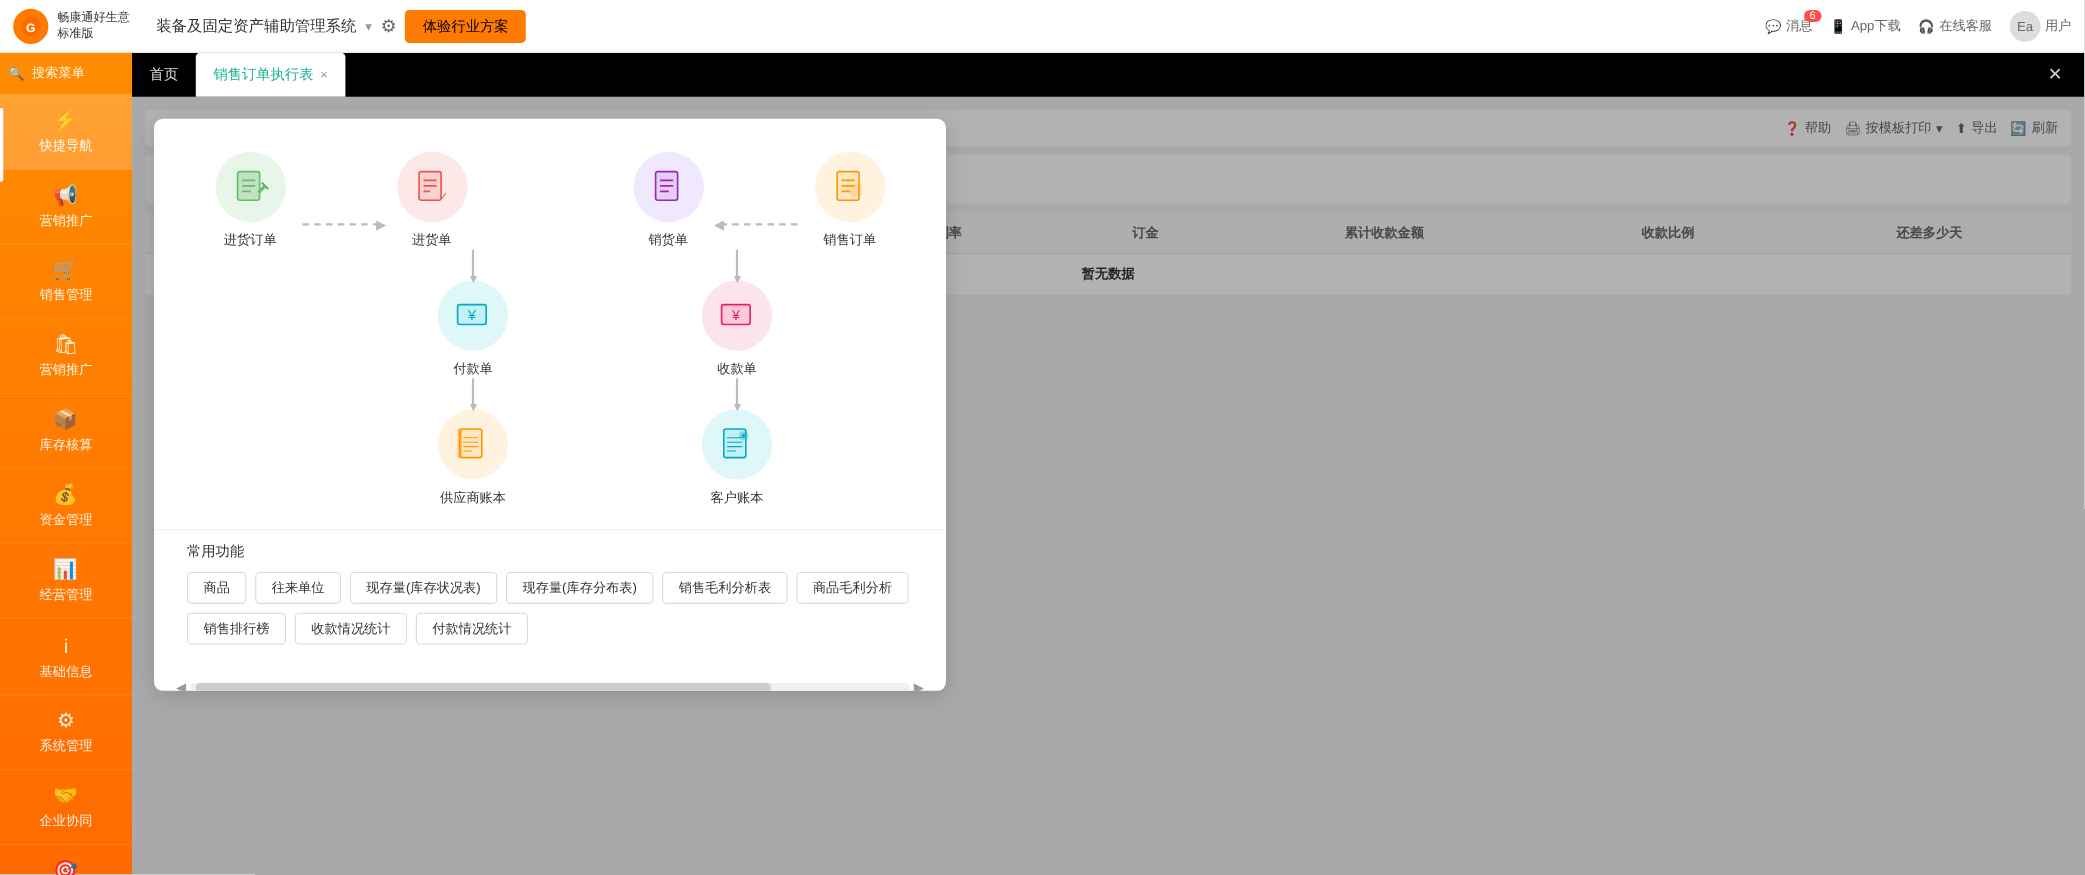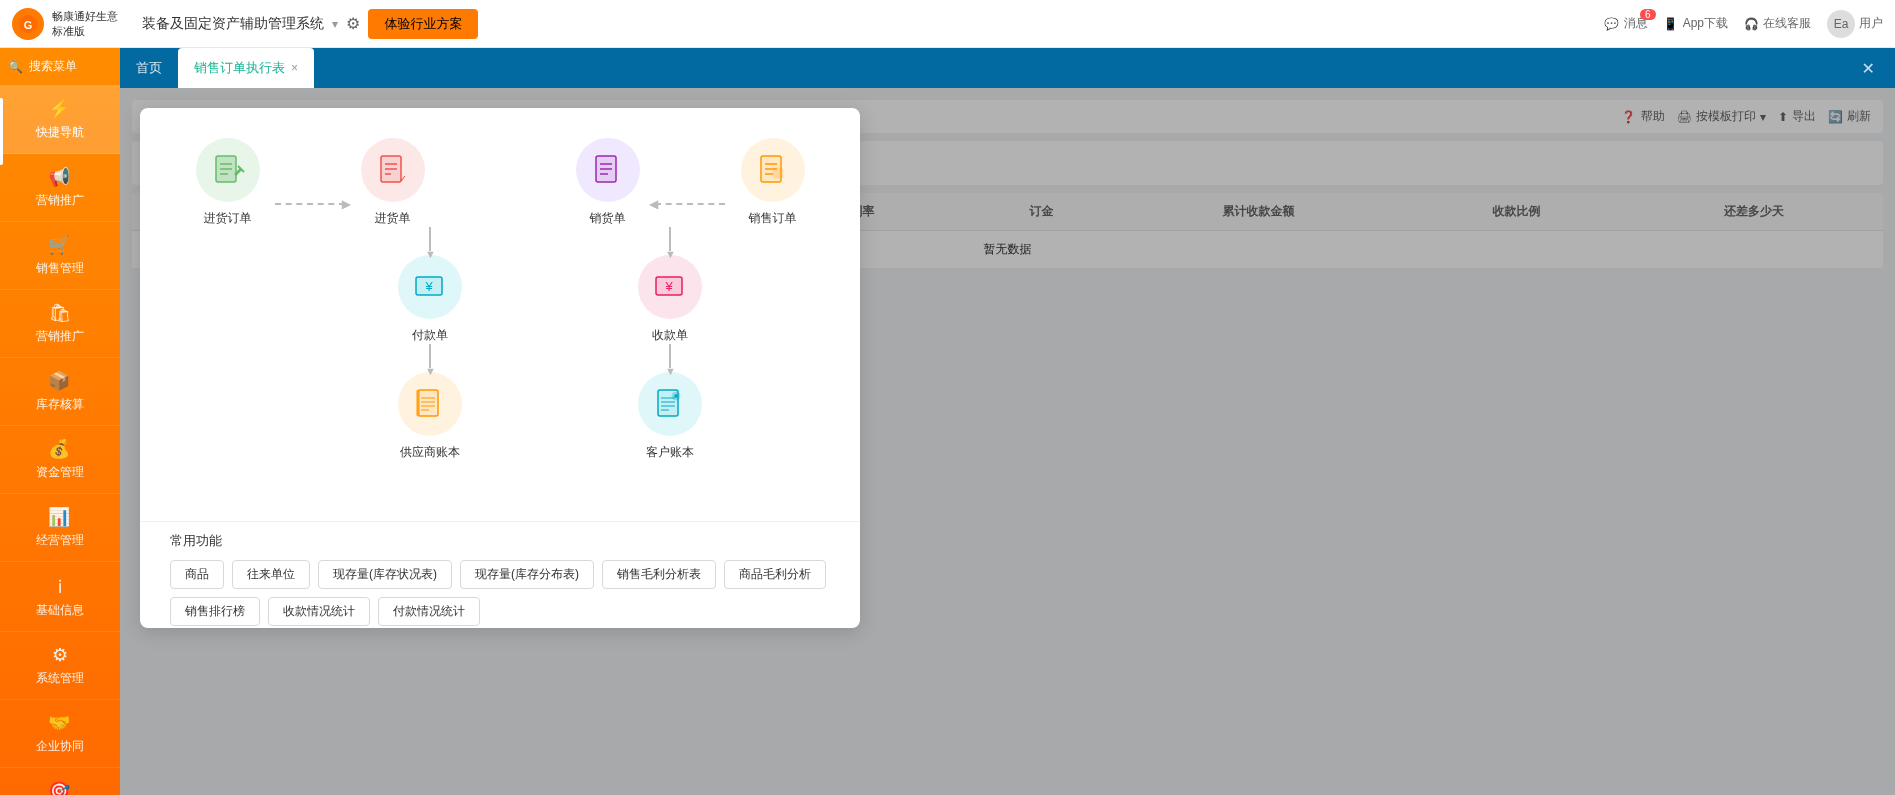--- a/index.html
+++ b/index.html
@@ -150,21 +150,21 @@
       flex: 1;
       display: flex;
       flex-direction: column;
       overflow: hidden;
       background: #f0f2f5;
     }
 
     
     .tab-bar {
       height: 40px;
-      background: #0369a1;
+      background: #000000;
       display: flex;
       align-items: center;
       padding: 0 0;
       flex-shrink: 0;
     }
     .tab-item {
       height: 100%;
       display: flex;
       align-items: center;
       padding: 0 16px;
@@ -279,20 +279,21 @@
       padding: 10px 8px;
       font-size: 12px;
       color: #333;
       text-align: center;
     }
     .no-data {
       text-align: center;
       padding: 40px;
       color: #999;
       font-size: 13px;
+      font-weight: bold;
     }
 
     
     .modal-overlay {
       position: absolute;
       top: 0; left: 0; right: 0; bottom: 0;
       background: rgba(0,0,0,0.3);
       z-index: 100;
       display: flex;
       align-items: flex-start;
@@ -335,21 +336,20 @@
     }
     .flow-label {
       font-size: 12px;
       color: #333;
     }
 
     
     .common-functions {
       padding: 10px 30px 20px;
       border-top: 1px solid #f0f0f0;
-      margin-top: 40px;
     }
     .common-functions-title {
       font-size: 13px;
       color: #333;
       margin-bottom: 10px;
       font-weight: 500;
     }
     .func-btn-row {
       display: flex;
       gap: 8px;

